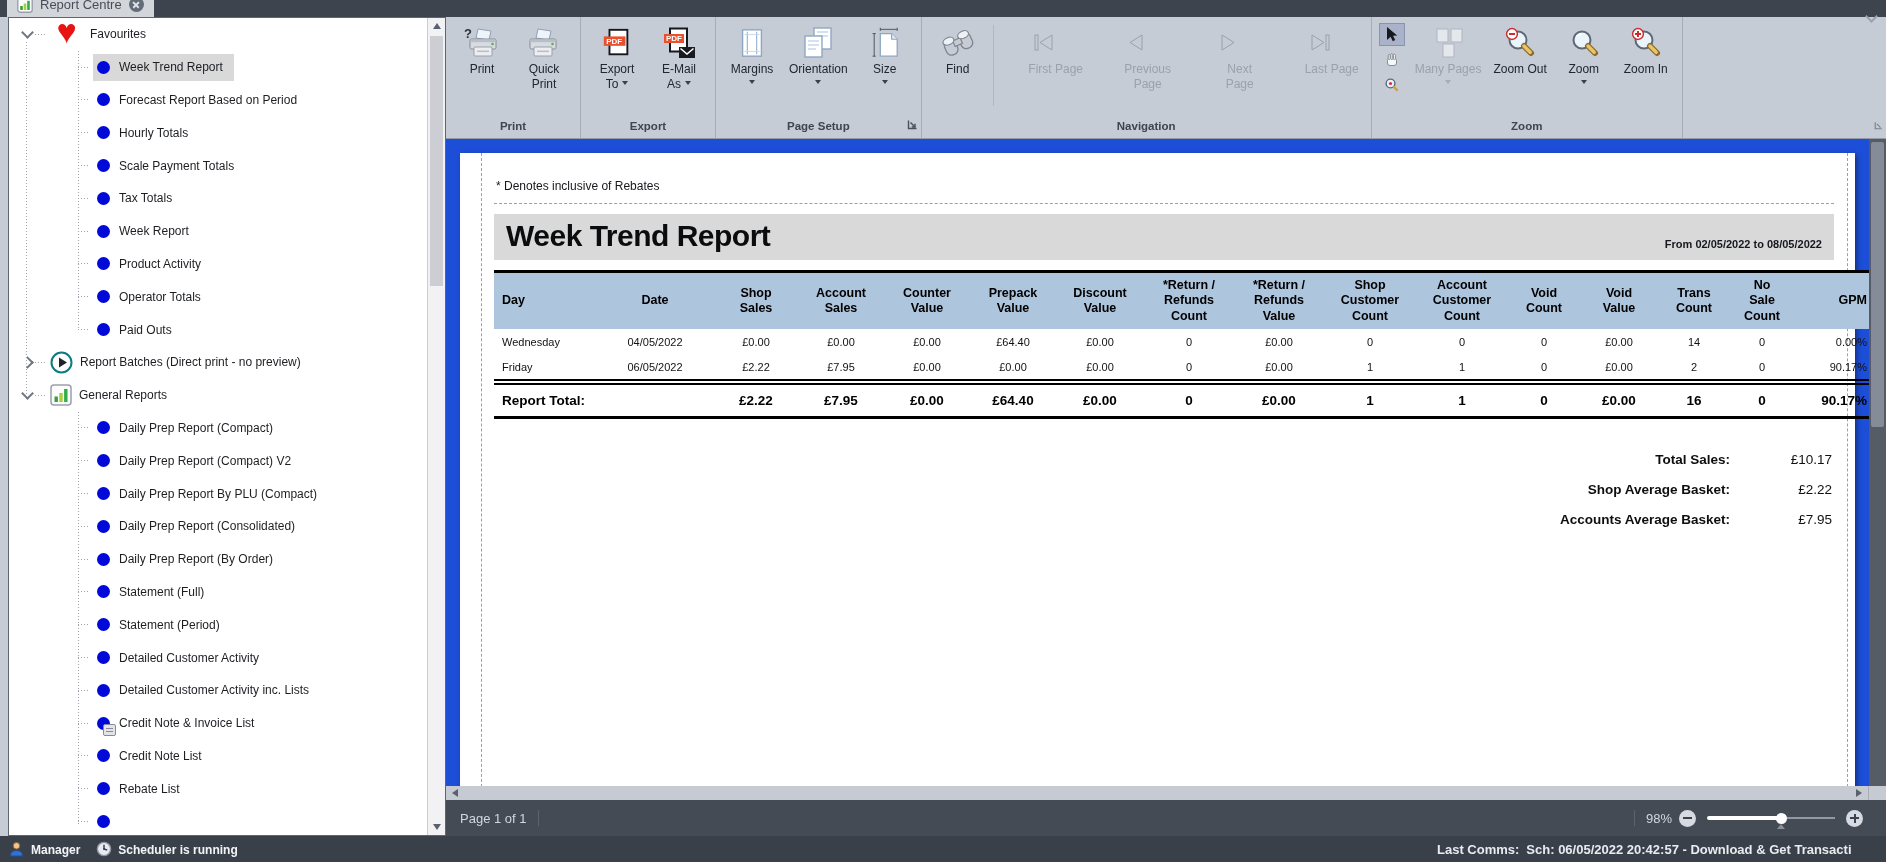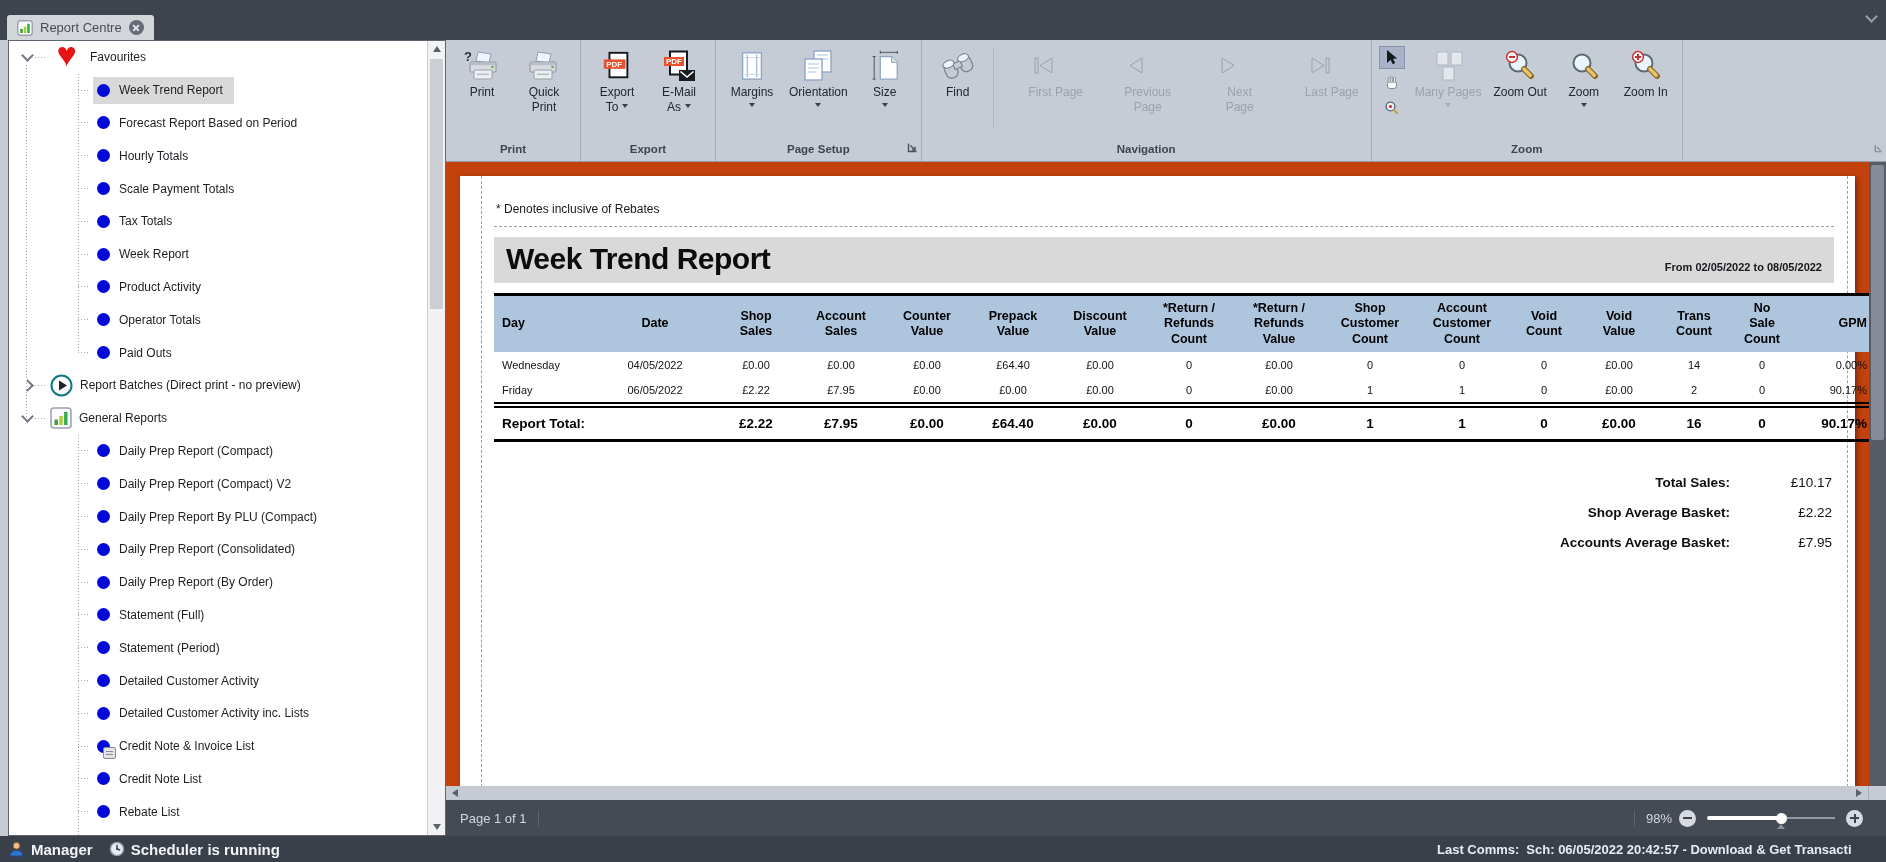--- a/index.html
+++ b/index.html
@@ -5,21 +5,21 @@
   html,body { margin:0; padding:0; }
   body {
     width:1886px; height:862px; overflow:hidden;
     font-family:"Liberation Sans", sans-serif;
     background:#4d535d;
     -webkit-font-smoothing:antialiased;
   }
   .app { display:flex; flex-direction:column; width:100%; height:100%; }
 
   
-  .tabstrip { height:40px; background:#3e444e; display:flex; align-items:flex-end; flex:0 0 auto; position:relative; }
+  .tabstrip { height:17px; background:#3e444e; display:flex; align-items:flex-end; flex:0 0 auto; position:relative; }
   .tab { margin-left:7px; height:25px; background:#d2d5da; border-radius:3px 3px 0 0; display:flex; align-items:center; gap:7px; padding:0 10px; cursor:default; }
   .tab-title { font-size:13px; color:#474d57; }
   .tab-close { width:15px; height:15px; border-radius:50%; background:#646c78; position:relative; }
   .tab-close::before,.tab-close::after { content:""; position:absolute; left:3.5px; right:3.5px; top:6.5px; height:1.7px; background:#dfe3e9; }
   .tab-close::before { transform:rotate(45deg); }
   .tab-close::after { transform:rotate(-45deg); }
   .strip-chevron { position:absolute; right:10px; top:7px; }
 
   .chev { display:inline-block; width:7px; height:7px; border-right:2px solid #6f7581; border-bottom:2px solid #6f7581; }
   .chev.down { transform:rotate(45deg); margin-top:-3px; }
@@ -74,21 +74,21 @@
   .dd-below { margin-top:3px; width:0; height:0; border:3.5px solid transparent; border-top:4px solid #3a3f49; }
   .rbtn.disabled .dd-below { border-top-color:#a6acb7; }
   .dd-inline { display:inline-block; margin-left:4px; width:0; height:0; border:3.5px solid transparent; border-top:4px solid #3a3f49; }
   .vsep-thin { width:1px; background:#b2b8c3; margin:4px 4px 10px 4px; align-self:stretch; }
   .tstack { display:flex; flex-direction:column; gap:2px; padding:2px 4px 0 2px; }
   .tool { width:24px; height:21px; display:flex; align-items:center; justify-content:center; border:1px solid transparent; }
   .tool.selected { background:#a9b2c8; border-color:#8894ae; }
   .launcher { position:absolute; right:3px; bottom:4px; }
 
   
-  .preview { flex:1; position:relative; background:#c2410c; min-height:0; overflow:hidden; }
+  .preview { flex:1; position:relative; background:#1d4ed8; min-height:0; overflow:hidden; }
   .page { position:absolute; left:14px; right:31px; top:14px; bottom:-6px; background:#ffffff; box-shadow:2px 2px 5px rgba(0,0,0,.4); }
   .page-content { position:absolute; top:0; bottom:0; left:21px; right:7px; border-left:1px dashed #9aa0a8; border-right:1px dashed #9aa0a8; padding:26px 13px 0 12px; }
   .note-row { font-size:12px; color:#16181c; padding:0 0 10px 2px; border-bottom:1px dashed #9aa0a8; }
   .title-band { background:#d9d9d9; display:flex; justify-content:space-between; align-items:center; padding:5px 12px 7px 12px; margin-top:10px; }
   .rtitle { font-size:30px; font-weight:bold; color:#0b0c0e; letter-spacing:-.5px; }
   .rrange { font-size:11px; font-weight:bold; color:#16181c; align-self:flex-end; margin-bottom:3px; }
   table.report { width:100%; border-collapse:collapse; table-layout:fixed; margin-top:10px; }
   table.report thead th { background:#aec5de; font-weight:bold; font-size:12.5px; color:#000; padding:5px 2px; white-space:pre-line; line-height:1.22; vertical-align:middle; border-top:3px solid #000; }
   table.report tbody td { font-size:11px; color:#111; padding:7px 2px 6px 2px; }
   table.report tfoot td { font-weight:bold; font-size:13.5px; color:#000; border-top:6px double #000; border-bottom:3px solid #000; padding:8px 2px; }
@@ -118,21 +118,21 @@
   .zbtn.plus::after { content:""; position:absolute; top:4px; bottom:4px; left:7.5px; width:2px; background:#3c424d; }
   .ztrack { width:128px; height:16px; position:relative; margin:0 4px; }
   .zt-fill { position:absolute; left:0; top:5.5px; width:58%; height:4px; background:#ffffff; border-radius:2px; }
   .zt-rest { position:absolute; left:58%; right:0; top:7px; height:1.5px; background:#9099a5; }
   .zt-thumb { position:absolute; left:58%; top:2.5px; width:11px; height:11px; margin-left:-5.5px; border-radius:50%; background:#ffffff; }
   .zt-caret { position:absolute; left:58%; top:14px; margin-left:-4px; border-left:4px solid transparent; border-right:4px solid transparent; border-bottom:5px solid #8a9099; }
   .pb-right-pad { width:16px; }
 
   
   .statusbar { height:26px; background:#3a404a; display:flex; align-items:center; padding-left:8px; position:relative; flex:0 0 auto; }
-  .sb-item { display:flex; align-items:flex-start; gap:6px; margin-right:16px; font-size:15px; font-weight:bold; color:#f2f4f7; white-space:nowrap; }
+  .sb-item { display:flex; align-items:flex-end; gap:6px; margin-right:16px; font-size:12px; font-weight:bold; color:#f2f4f7; white-space:nowrap; }
   .sb-right { position:absolute; left:1437px; top:0; height:100%; display:flex; align-items:center; white-space:nowrap; font-size:13px; color:#e8ebf0; }
   .lc-label { font-weight:bold; margin-right:7px; }
   .lc-val { font-weight:bold; }
 </style>
 </head>
 <body>
 
 <div class="app">
 
   <div class="tabstrip">

